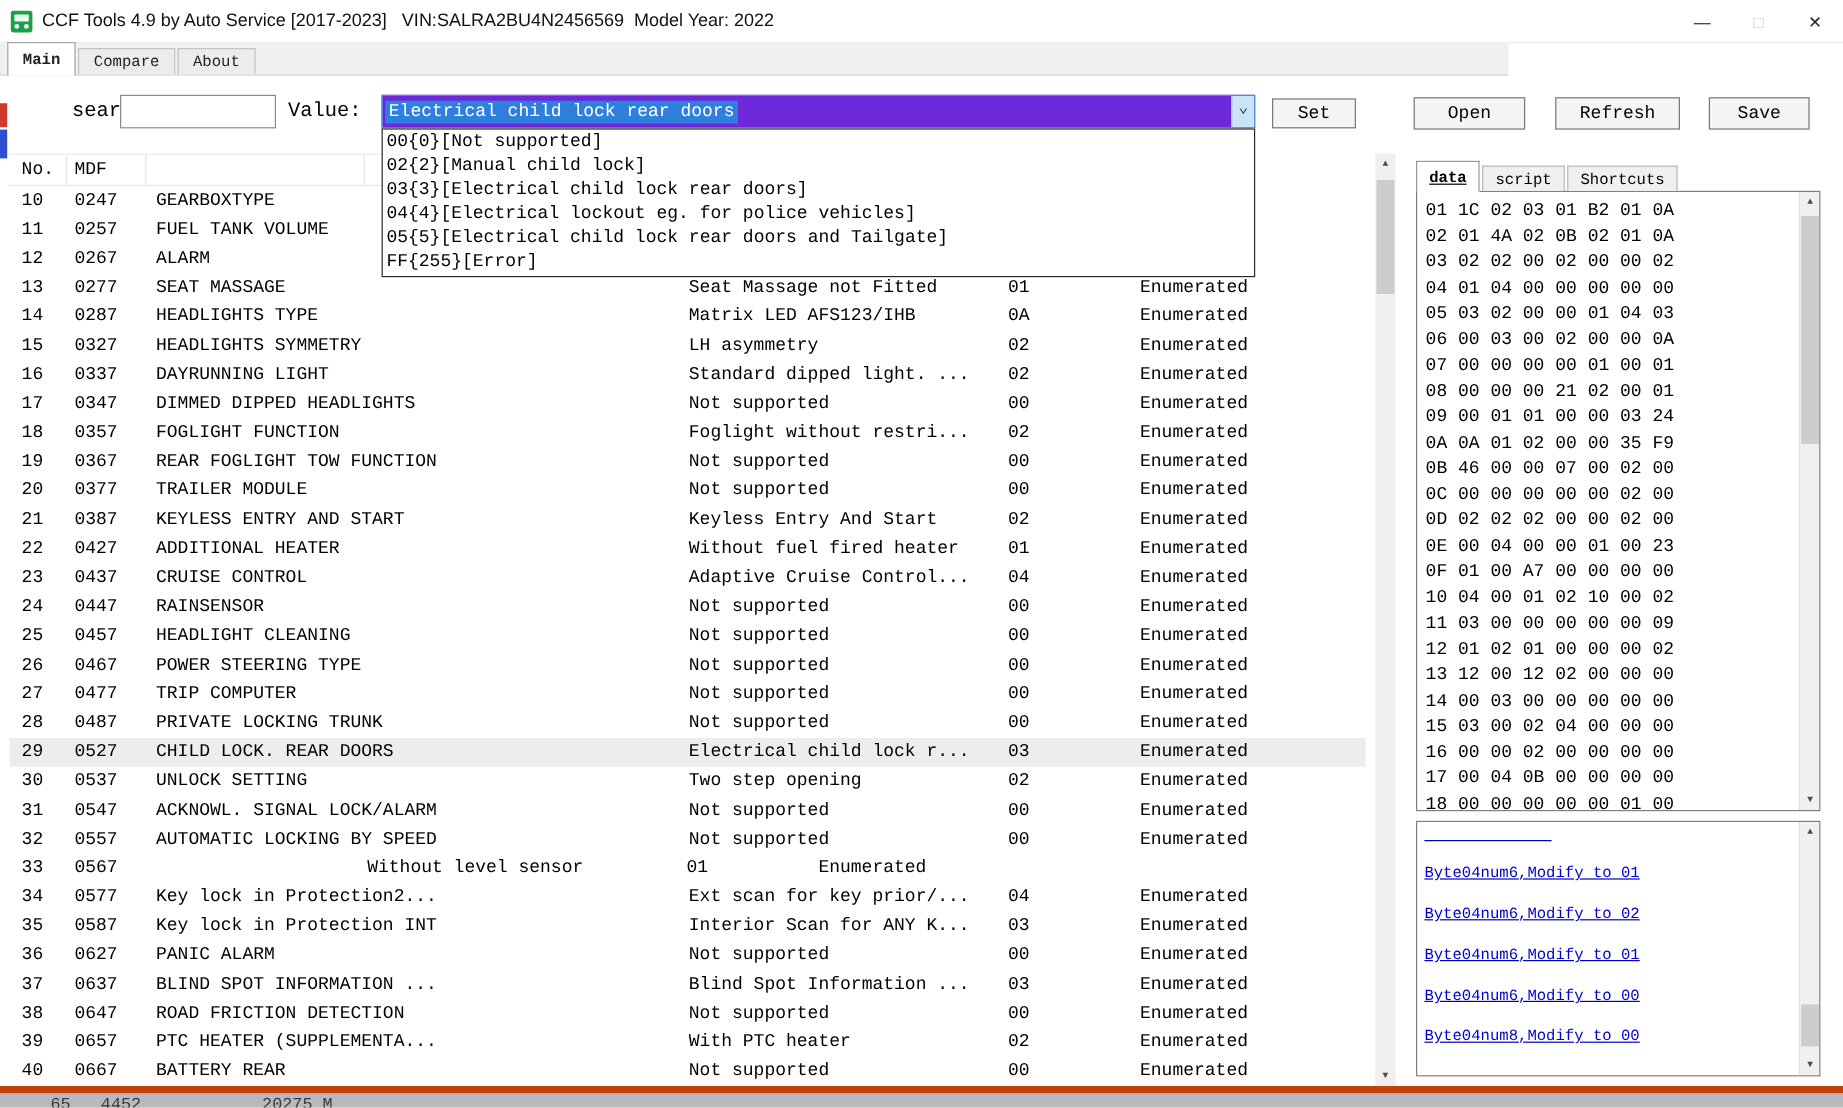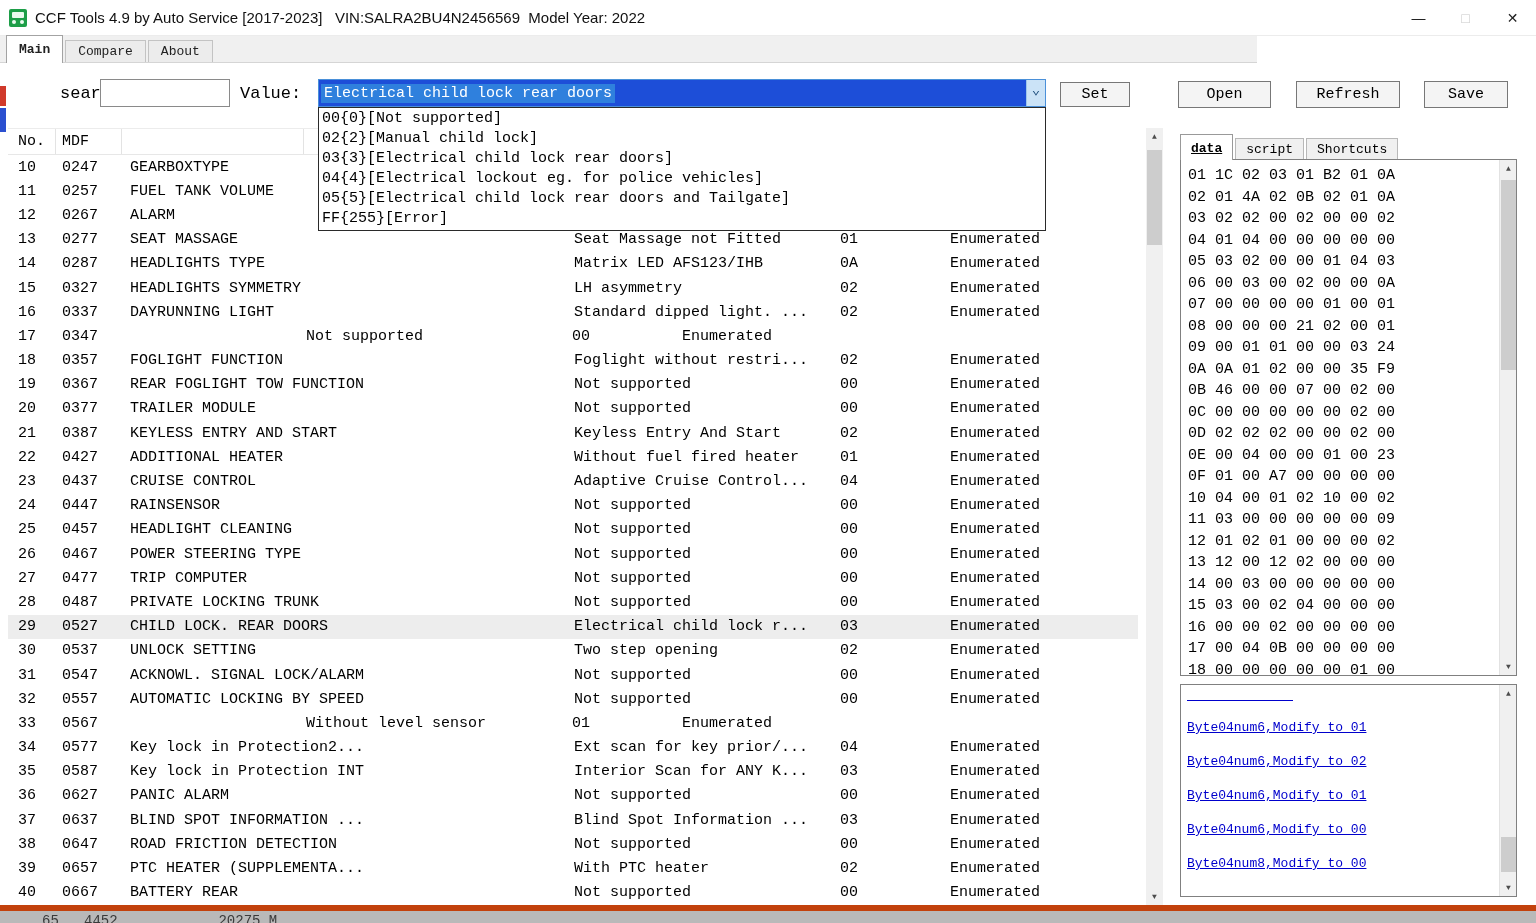--- a/index.html
+++ b/index.html
@@ -28,21 +28,21 @@
   .tab { height:22px; padding:3px 12px 0; font-size:13px; background:#ececec; border:1px solid #c3c3c3;
     border-bottom:none; margin-right:2px; color:#222; }
   .tab.active { height:28px; margin-bottom:-1px; padding-top:6px; background:#fff; border-color:#a3a3a3;
     font-weight:bold; position:relative; z-index:3; }
 
   
   .lbl { position:absolute; font-size:17px; color:#000; white-space:pre; }
   .search-input { position:absolute; left:100px; top:79px; width:130px; height:28px; border:1px solid #8a8a8a;
     background:#fff; font:15px "Liberation Mono",monospace; padding:0 4px; outline:none; }
   .combo { position:absolute; left:318px; top:79px; width:728px; height:28px; border:1px solid #4a90d9;
-    background:#1d4ed8; display:flex; align-items:center; }
+    background:#6d28d9; display:flex; align-items:center; }
   .combo-text { margin-left:2px; font-size:15px; background:#2f80dd; color:#fff; padding:1px 3px; white-space:pre; }
   .combo-arrow { margin-left:auto; width:19px; height:26px; background:#cbe3f7; border-left:1px solid #9fc6ea;
     display:flex; align-items:center; justify-content:center; }
   .chev { font-size:14px; color:#1b4c7a; line-height:10px; margin-top:-6px; }
   .btn { position:absolute; background:#f4f4f4; border:1px solid #777; font-family:inherit; font-size:15px;
     display:flex; align-items:center; justify-content:center; color:#000; }
 
   
   .dropdown { position:absolute; left:318px; top:107px; width:728px; background:#fff; border:1px solid #2a2a2a;
     z-index:60; padding:1px 0; }
@@ -199,20 +199,21 @@
       <div class="cell c-mdf">0337</div>
       <div class="cell c-param">DAYRUNNING LIGHT</div>
       <div class="cell c-blank"></div>
       <div class="cell c-desc">Standard dipped light. ...</div>
       <div class="cell c-hex">02</div>
       <div class="cell c-type">Enumerated</div>
     </div>
     <div class="trow">
       <div class="cell c-no">17</div>
       <div class="cell c-mdf">0347</div>
+      <div class="cell c-param">DIMMED DIPPED HEADLIGHTS</div>
       <div class="cell c-blank"></div>
       <div class="cell c-desc">Not supported</div>
       <div class="cell c-hex">00</div>
       <div class="cell c-type">Enumerated</div>
     </div>
     <div class="trow">
       <div class="cell c-no">18</div>
       <div class="cell c-mdf">0357</div>
       <div class="cell c-param">FOGLIGHT FUNCTION</div>
       <div class="cell c-blank"></div>

